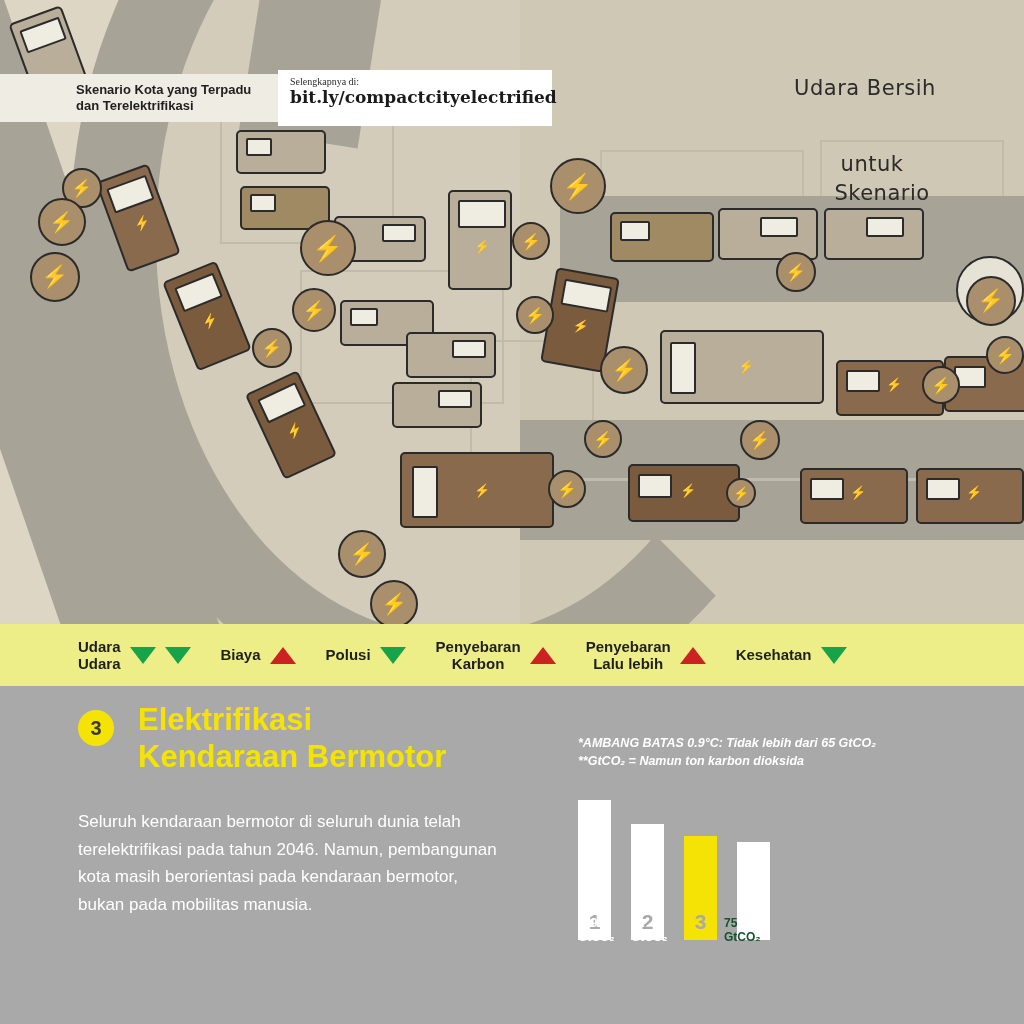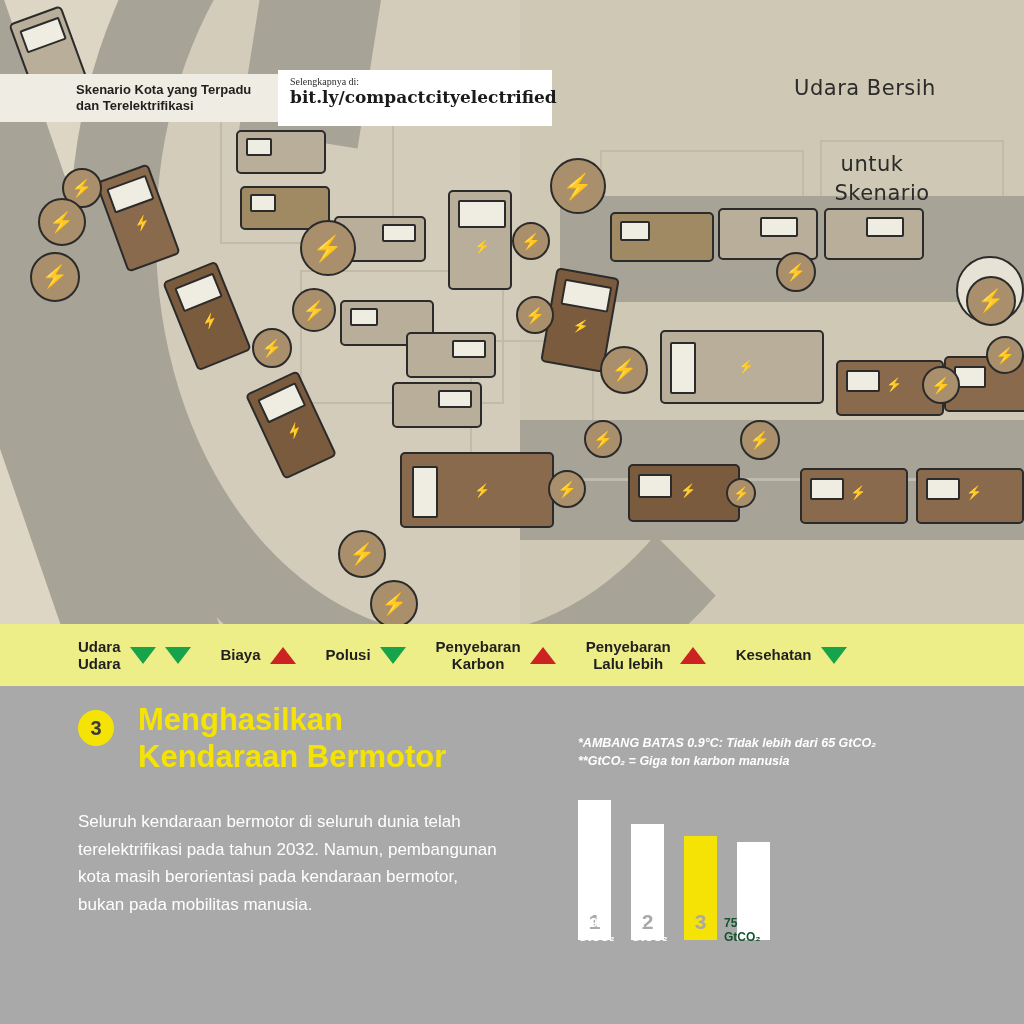--- a/index.html
+++ b/index.html
@@ -299,28 +299,28 @@
         <div class="arrow down"></div>
       </div>
     </div>
   </div>
 
   <div class="panel"></div>
 
   <div class="numcircle">3</div>
 
   <div class="headline">
-    <div>Menghasilkan</div>
+    <div>Elektrifikasi</div>
     <div>Kendaraan Bermotor</div>
   </div>
 
-  <div class="body">Seluruh kendaraan bermotor di seluruh dunia telah terelektrifikasi pada tahun 2032. Namun, pembangunan kota masih berorientasi pada kendaraan bermotor, bukan pada mobilitas manusia.</div>
+  <div class="body">Seluruh kendaraan bermotor di seluruh dunia telah terelektrifikasi pada tahun 2046. Namun, pembangunan kota masih berorientasi pada kendaraan bermotor, bukan pada mobilitas manusia.</div>
 
   <div class="rsub1">*AMBANG BATAS 0.9°C: Tidak lebih dari 65 GtCO₂</div>
-  <div class="rsub2">**GtCO₂ = Giga ton karbon manusia</div>
+  <div class="rsub2">**GtCO₂ = Namun ton karbon dioksida</div>
 
   <div class="chart">
     <div class="bar-col" style="left:0px;height:140px;">
       <div class="rect" style="height:140px;"></div>
       <div class="lbl">1</div>
     </div>
     <div class="bar-col" style="left:53px;height:116px;">
       <div class="rect" style="height:116px;"></div>
       <div class="lbl">2</div>
     </div>

